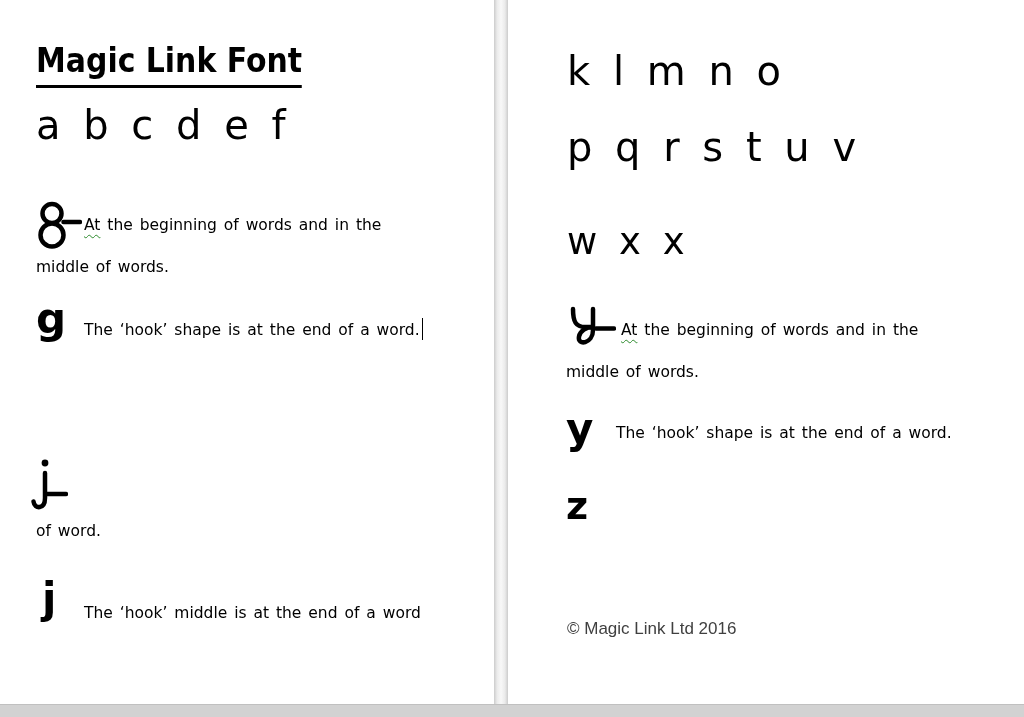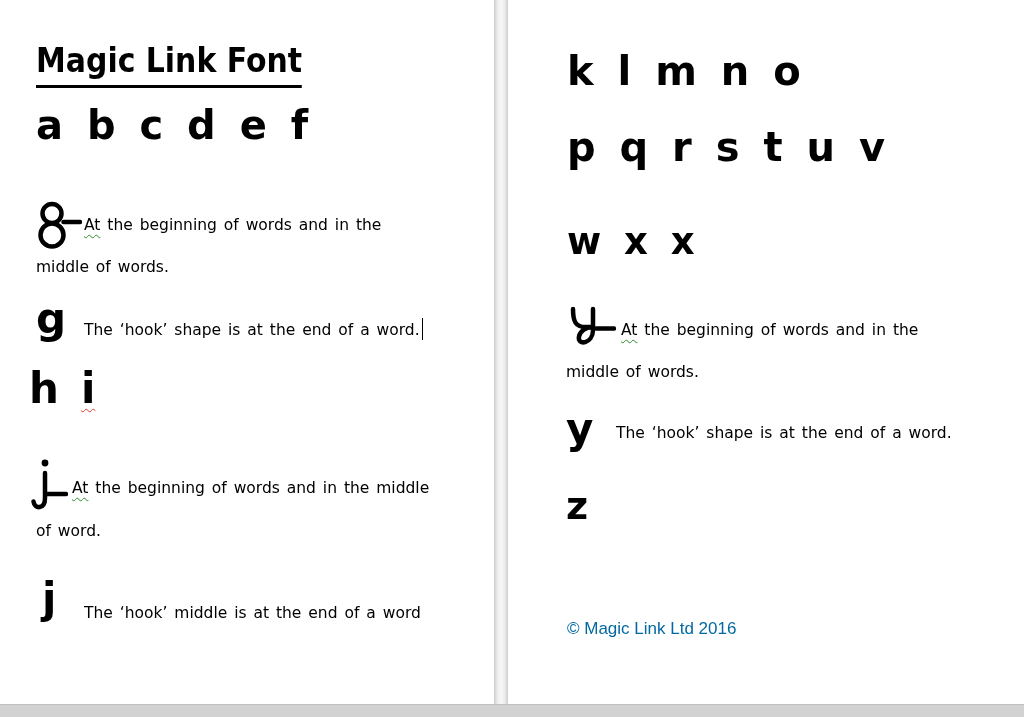--- a/index.html
+++ b/index.html
@@ -17,34 +17,34 @@
   .bottom-bar{
     position:absolute;left:0;top:704px;width:1024px;height:13px;
     background:#d2d2d2;border-top:1px solid #c0c0c0;box-sizing:border-box;
   }
   .abs{position:absolute;white-space:nowrap;}
   .title{
     font-size:34px;font-weight:700;letter-spacing:0px;
     border-bottom:3px solid #000;padding-bottom:5px;
     transform:scaleX(0.88);transform-origin:left top;
   }
-  .letters{font-size:40px;font-weight:700;letter-spacing:1px;word-spacing:8px;}
+  .letters{font-size:40px;font-weight:400;letter-spacing:1px;word-spacing:8px;}
   .big-letter{font-size:42px;font-weight:700;}
   .note{font-size:15.5px;font-weight:400;letter-spacing:0px;word-spacing:2px;text-align:right;}
   .sq-green{
     text-decoration-line:underline;text-decoration-style:wavy;
     text-decoration-color:#2e8b2e;text-decoration-thickness:1px;text-underline-offset:4px;
   }
   .sq-red{
     text-decoration-line:underline;text-decoration-style:wavy;
     text-decoration-color:#e03b30;text-decoration-thickness:1px;text-underline-offset:5px;
   }
   .caret{display:inline-block;width:1.5px;height:22px;background:#000;vertical-align:-5px;margin-left:2px;}
   .st{fill:none;stroke:#000;stroke-width:4.5;stroke-linecap:round;}
-  .copyright{font-family:"Liberation Sans",sans-serif;font-size:17px;color:#0369a1;}
+  .copyright{font-family:"Liberation Sans",sans-serif;font-size:17px;color:#404040;}
 </style>
 </head>
 <body>
 
 <div class="page" id="left-page">
 
   <div class="abs title" style="left:36px;top:40px">Magic Link Font</div>
 
   <div class="abs letters" style="left:36px;top:102px">a b c d e f</div>
 
@@ -57,33 +57,26 @@
     <span class="sq-green">At</span>
     <span>the beginning of words and in the</span>
   </div>
   <div class="abs note" style="left:36px;top:258px">middle of words.</div>
 
   <div class="abs big-letter" style="left:36px;top:294px">g</div>
   <div class="abs note" style="left:84px;top:318px">
     <span>The ‘hook’ shape is at the end of a word.</span><span class="caret"></span>
   </div>
 
-  <div class="abs big-letter" style="left:29px;top:364px">
-    <span>h</span><span style="display:inline-block;width:22px"></span><span class="sq-red">i</span>
-  </div>
 
   <svg class="abs" style="left:30px;top:458px" width="38" height="58" viewBox="0 0 38 58">
     <circle cx="15" cy="5" r="3.4" fill="#000"></circle>
     <path class="st" d="M15 15 V40 C15 51.5 4.5 51.5 3.5 43.5"></path>
     <path class="st" d="M16.5 36 H36"></path>
   </svg>
-  <div class="abs note" style="left:72px;top:479px">
-    <span class="sq-green">At</span>
-    <span>the beginning of words and in the middle</span>
-  </div>
   <div class="abs note" style="left:36px;top:522px">of word.</div>
 
   <div class="abs big-letter" style="left:42px;top:574px">j</div>
   <div class="abs note" style="left:84px;top:604px">The ‘hook’ middle is at the end of a word</div>
 </div>
 
 <div class="gutter"></div>
 
 <div class="page" id="right-page">
 

